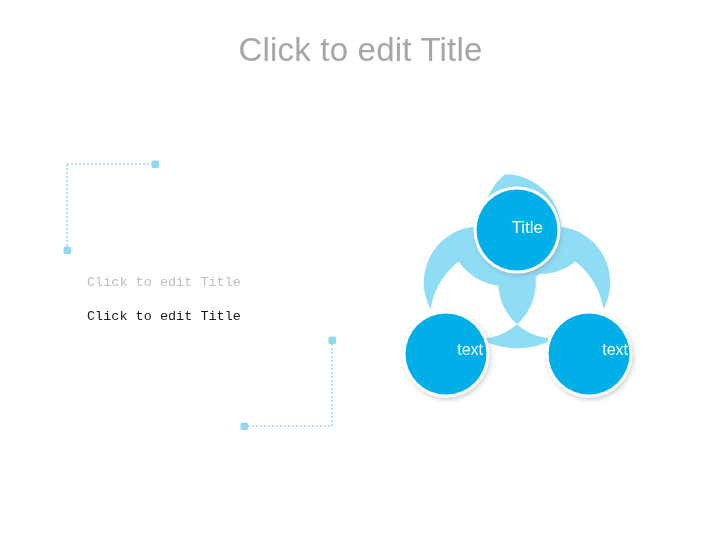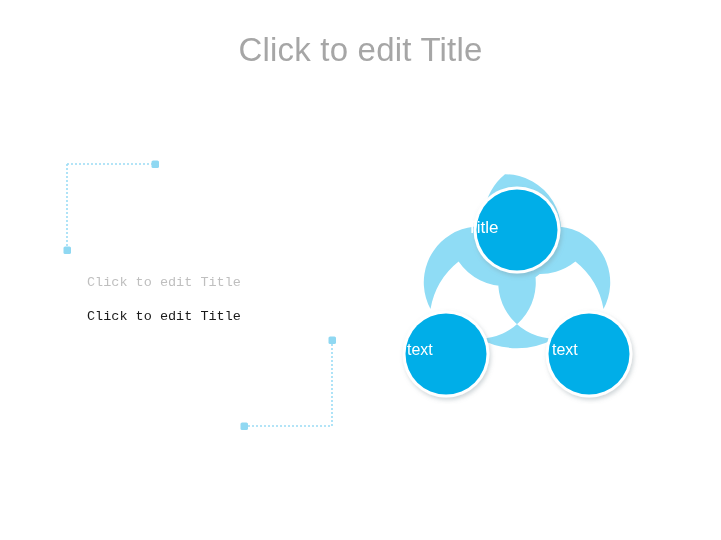--- a/index.html
+++ b/index.html
@@ -69,21 +69,21 @@
     width: 254px;
     height: 236px;
   }
   #spinner svg { display: block; }
 
   .node-label {
     position: absolute;
     color: #ffffff;
     font-family: "Liberation Sans", sans-serif;
     font-weight: 400;
-    text-align: left;
+    text-align: right;
     white-space: nowrap;
     pointer-events: none;
   }
   #label-top {
     left: 77px;
     top: 50px;
     width: 76px;
     font-size: 17px;
   }
   #label-left {

